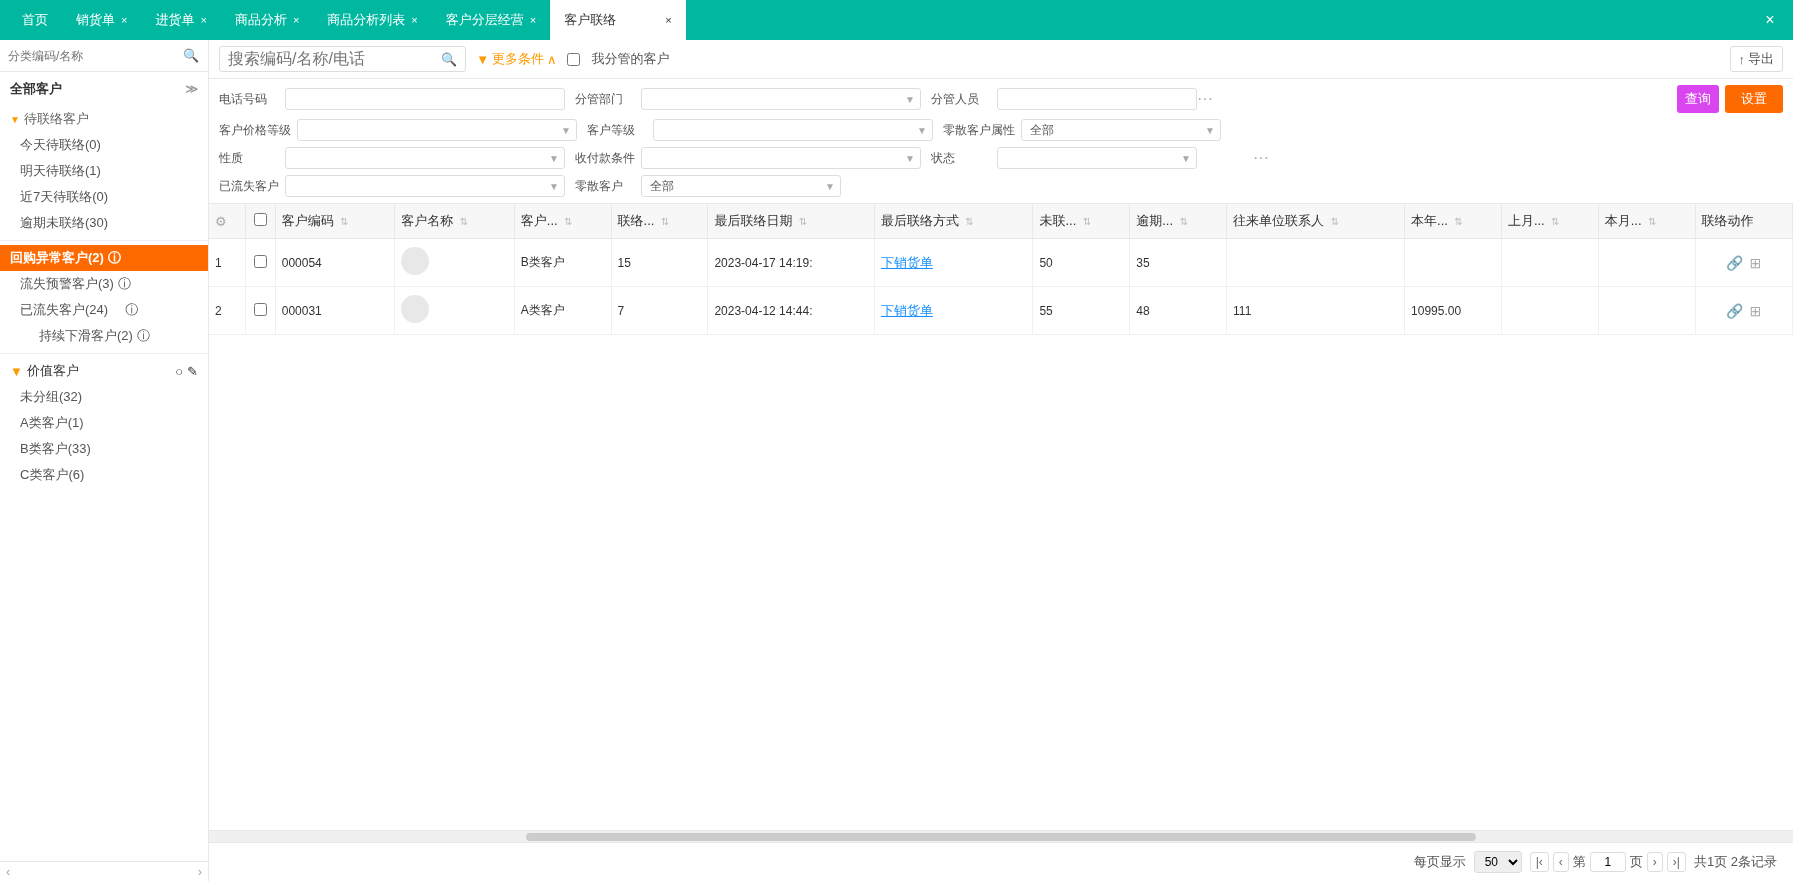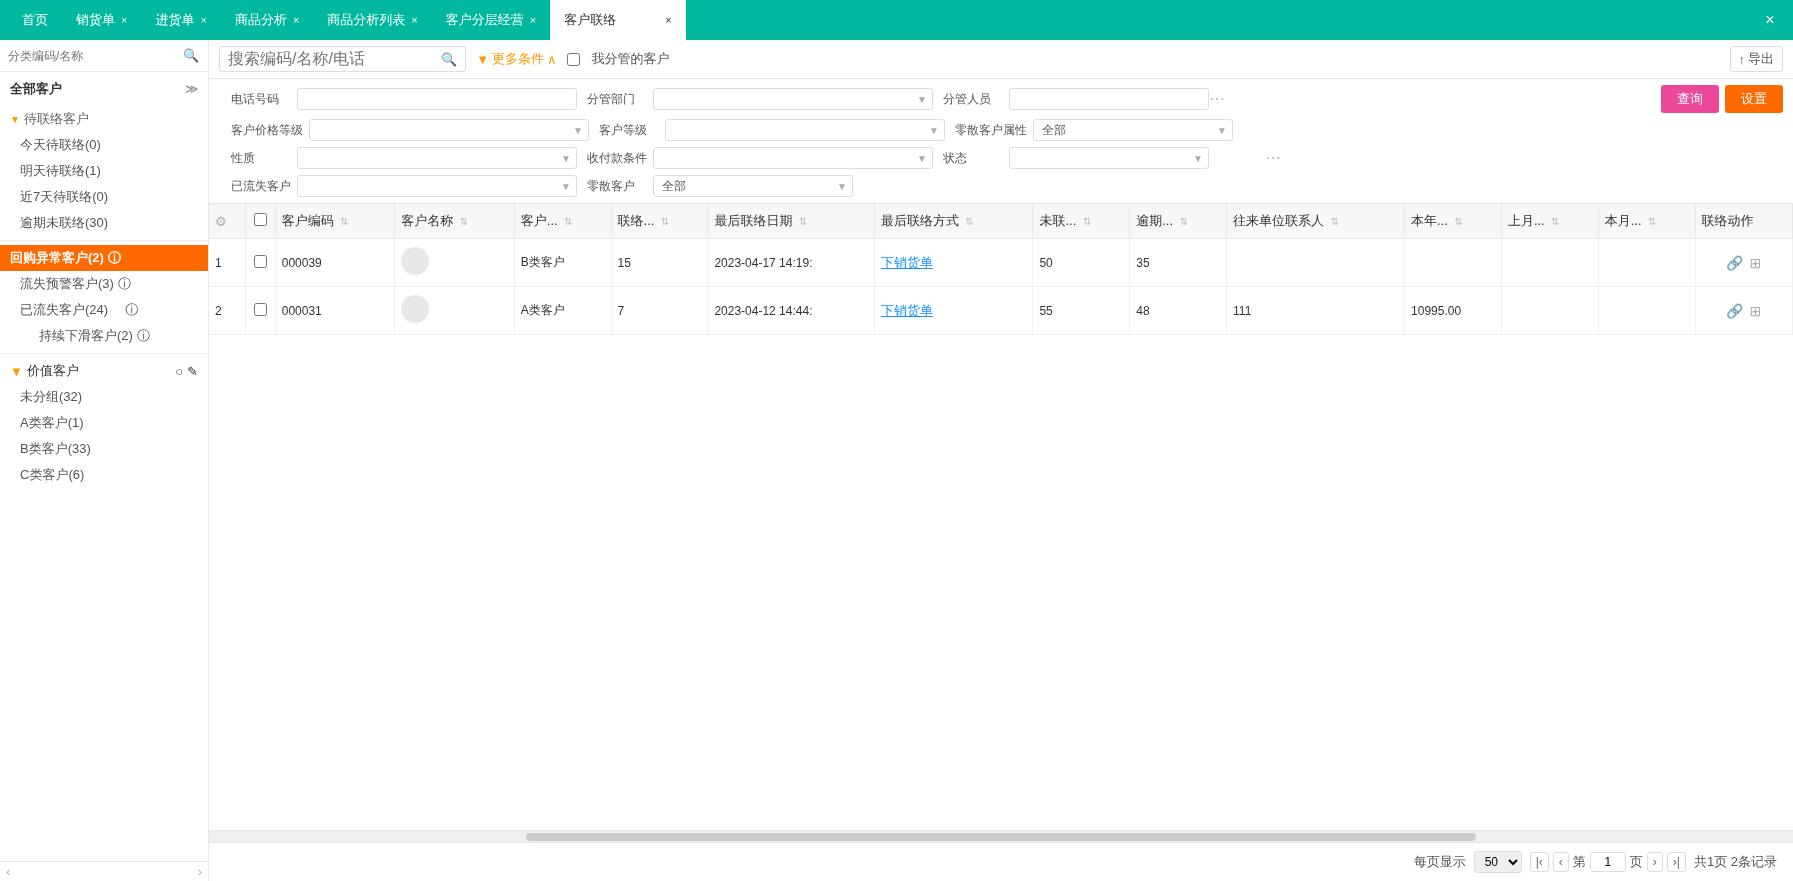--- a/index.html
+++ b/index.html
@@ -188,21 +188,20 @@
     .filter-form {
       background: #fff;
       border-bottom: 1px solid #e8e8e8;
       padding: 6px 10px;
     }
     .filter-row {
       display: flex;
       align-items: center;
       gap: 10px;
       margin-bottom: 6px;
-      margin-left: 12px;
     }
     .filter-row:last-child { margin-bottom: 0; }
     .filter-field {
       display: flex;
       align-items: center;
       gap: 6px;
       min-width: 300px;
     }
     .filter-field label {
       white-space: nowrap;
@@ -235,25 +234,25 @@
       color: #aaa;
       pointer-events: none;
       font-size: 10px;
     }
     .filter-actions {
       display: flex;
       gap: 6px;
       margin-left: auto;
     }
     .btn-query {
-      background: #ec4899;
+      background: #d946ef;
       color: #fff;
       border: none;
       border-radius: 3px;
-      padding: 5px 16px;
+      padding: 5px 8px;
       cursor: pointer;
       font-size: 13px;
     }
     .btn-settings {
       background: #ff6a00;
       color: #fff;
       border: none;
       border-radius: 3px;
       padding: 5px 16px;
       cursor: pointer;
@@ -718,21 +717,21 @@
             </th>
           </tr>
         </thead>
         <tbody>
 
           <tr>
             <td>1</td>
             <td class="checkbox-cell">
               <input type="checkbox" style="">
             </td>
-            <td>000039</td>
+            <td>000054</td>
             <td>
               <span class="avatar-placeholder"></span>
             </td>
             <td>B类客户</td>
             <td>15</td>
             <td>2023-04-17 14:19:</td>
             <td>
               <span class="link-text">下销货单</span>
             </td>
             <td>50</td>

